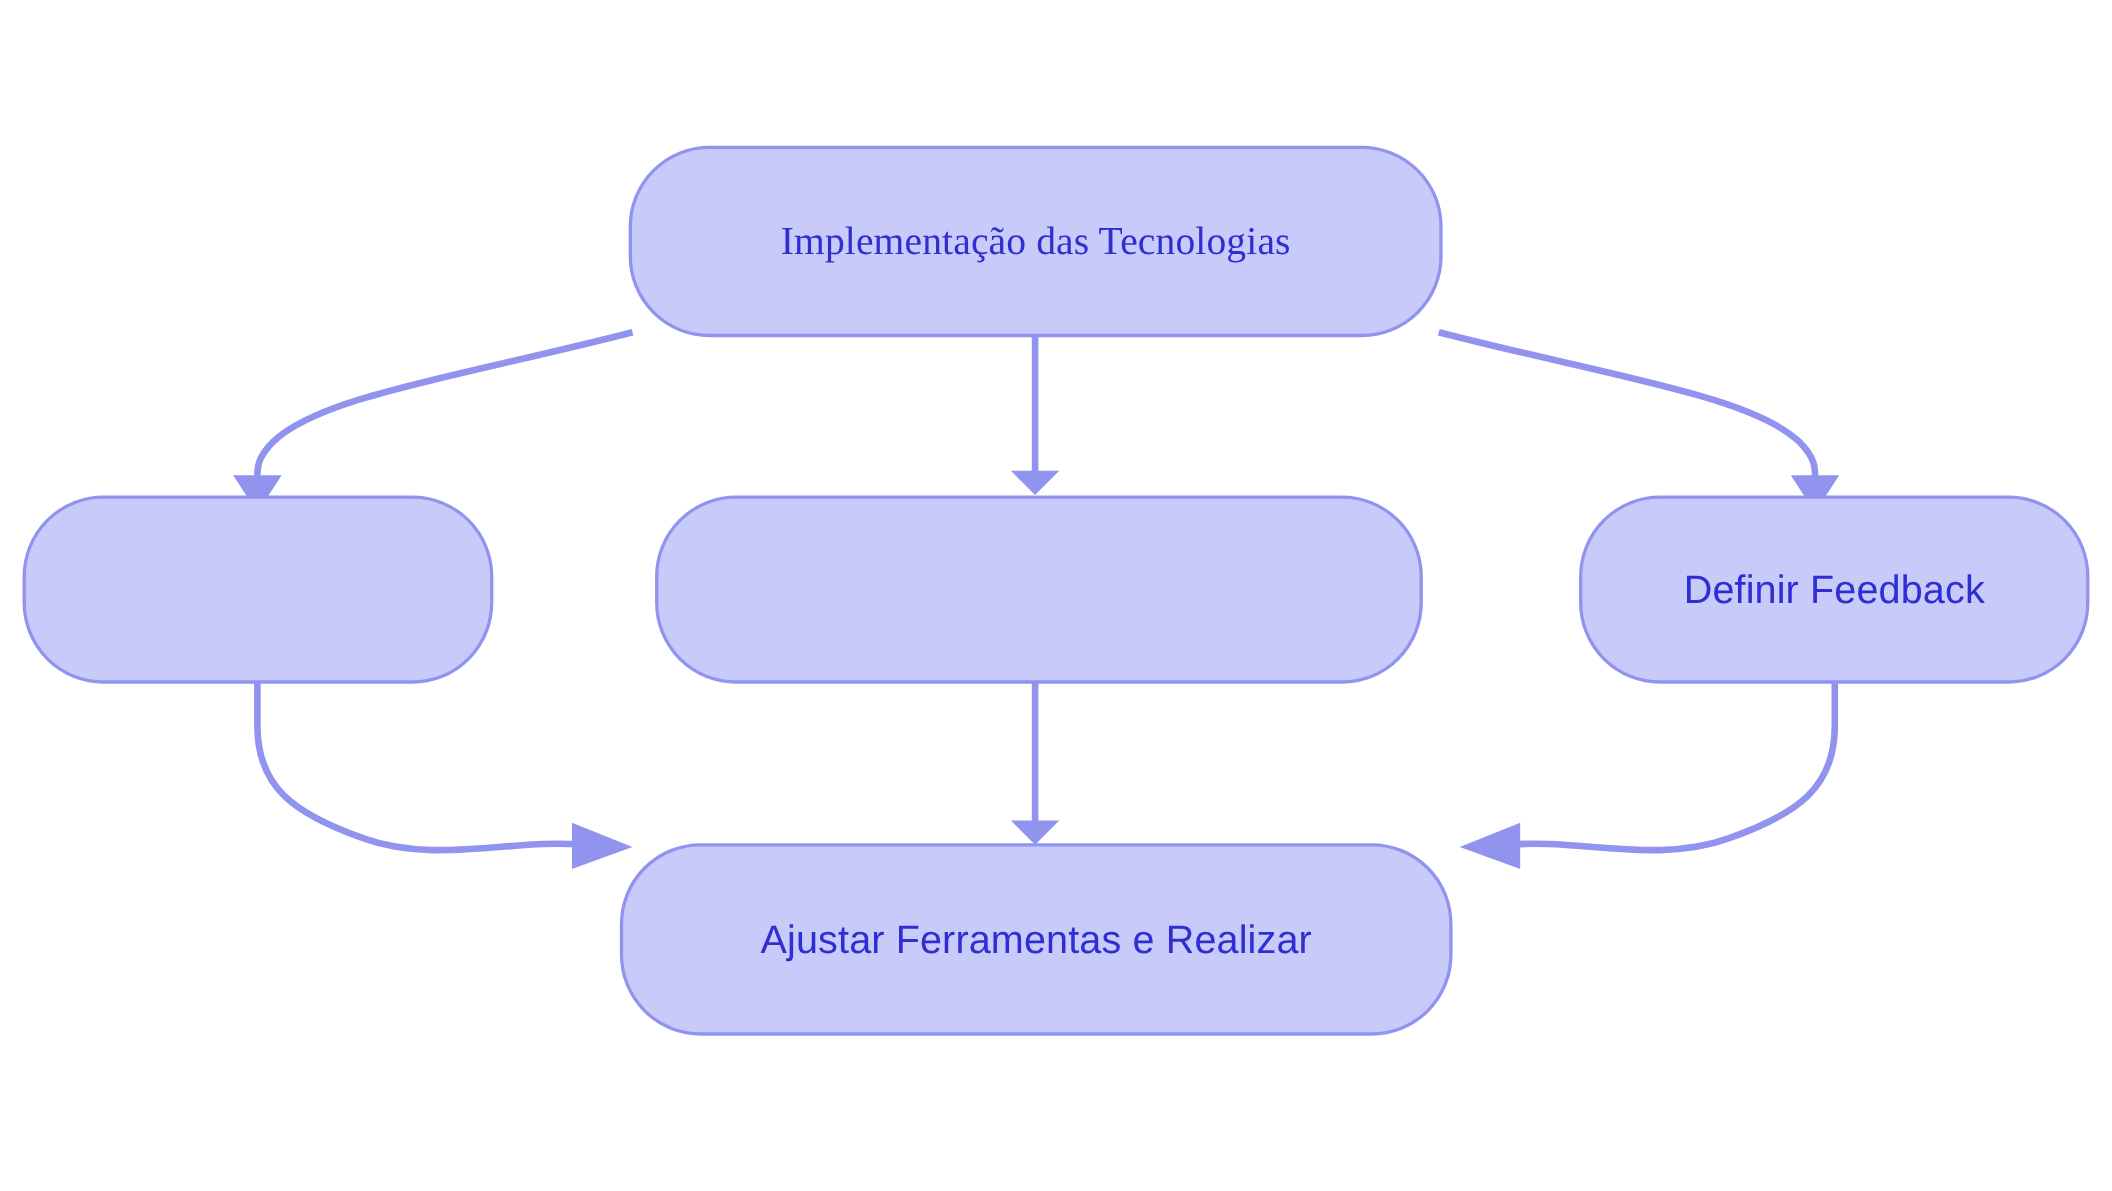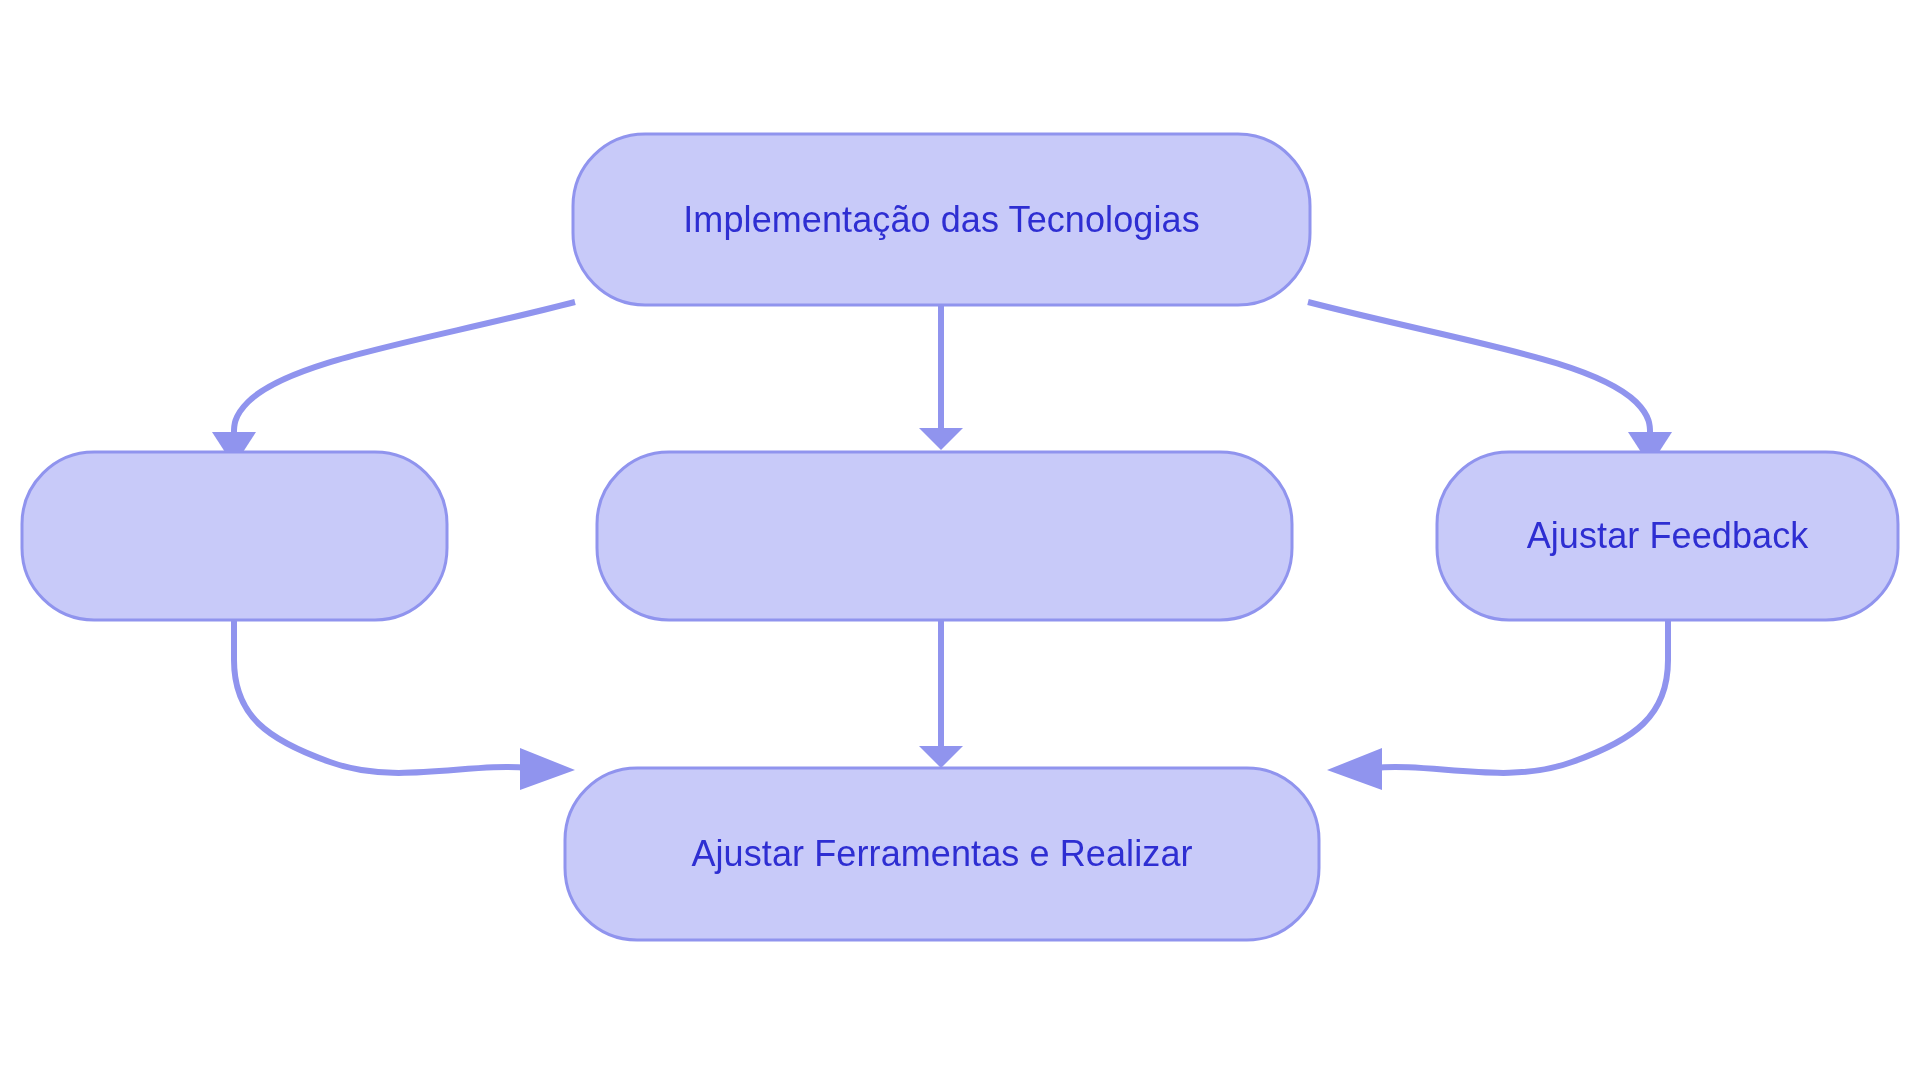--- a/index.html
+++ b/index.html
@@ -108,25 +108,25 @@
     <g>
       <rect class="node-shape" x="573" y="134" width="737" height="171" rx="72" ry="72"></rect>
       <rect class="node-shape" x="22" y="452" width="425" height="168" rx="72" ry="72"></rect>
       <rect class="node-shape" x="597" y="452" width="695" height="168" rx="72" ry="72"></rect>
       <rect class="node-shape" x="1437" y="452" width="461" height="168" rx="72" ry="72"></rect>
       <rect class="node-shape" x="565" y="768" width="754" height="172" rx="72" ry="72"></rect>
     </g>
 
   </svg>
 
-  <div class="node-label" style="left:573px; top:134px; width:737px; height:171px;">Implementação das Tecnologias</div>
+  <div class="node-label" style="left:573px; top:134px; width:737px; height:171px;font-family:Liberation Serif, serif;">Implementação das Tecnologias</div>
 
 
 
-  <div class="node-label" style="left:1437px; top:452px; width:461px; height:168px;">Ajustar Feedback</div>
+  <div class="node-label" style="left:1437px; top:452px; width:461px; height:168px;">Definir Feedback</div>
 
   <div class="node-label" style="left:565px; top:768px; width:754px; height:172px;">Ajustar Ferramentas e Realizar</div>
 
   <div class="node-hit" style="left:573px; top:134px; width:737px; height:171px;"></div>
   <div class="node-hit" style="left:22px; top:452px; width:425px; height:168px;"></div>
   <div class="node-hit" style="left:597px; top:452px; width:695px; height:168px;"></div>
   <div class="node-hit" style="left:1437px; top:452px; width:461px; height:168px;"></div>
   <div class="node-hit" style="left:565px; top:768px; width:754px; height:172px;"></div>
 
 </div>

